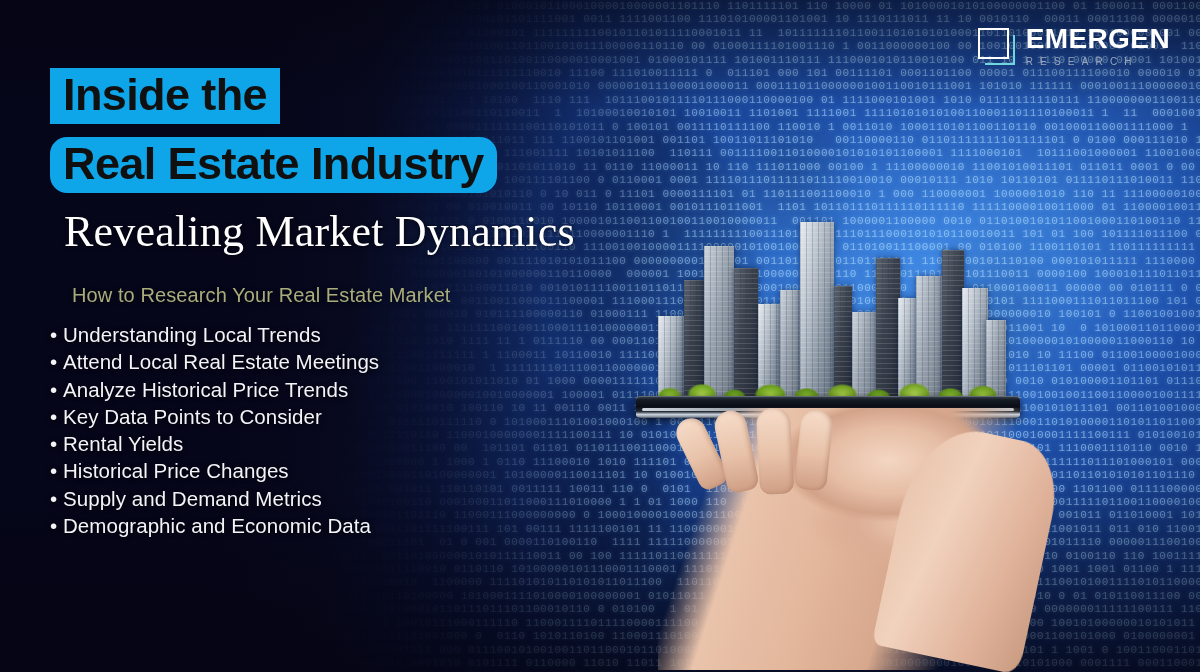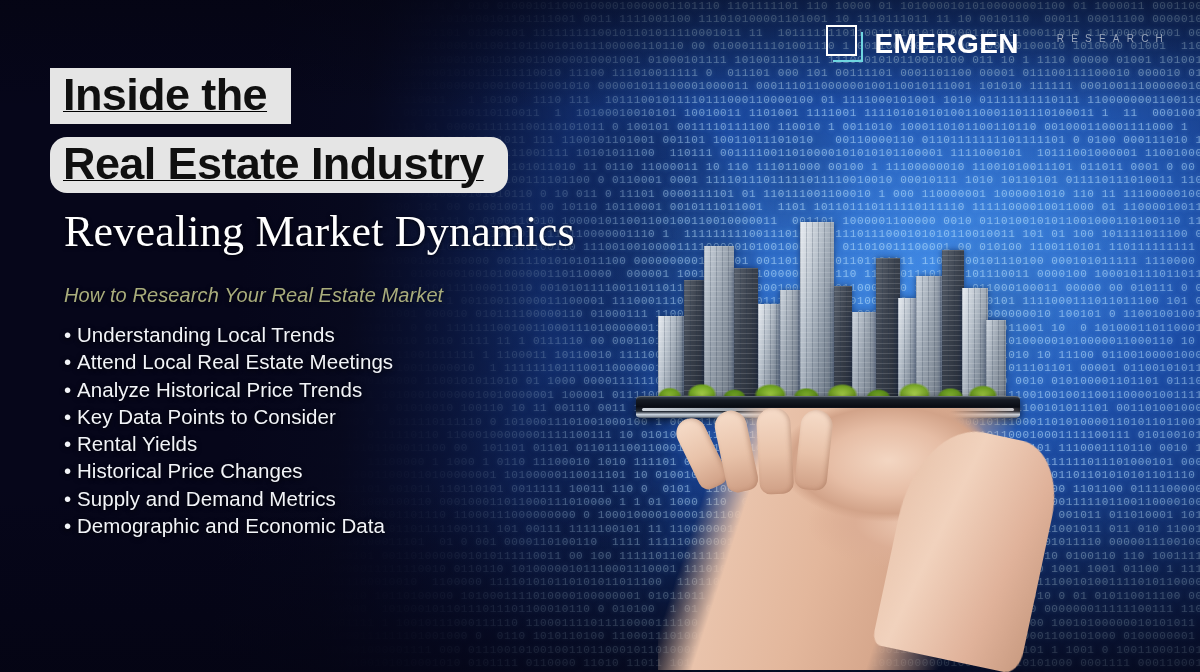--- a/index.html
+++ b/index.html
@@ -137,57 +137,56 @@
   .logo { position:absolute; right:30px; top:25px; display:flex; align-items:center; gap:11px; }
   .logo-mark { position:relative; width:37px; height:37px; flex:0 0 auto; }
   .logo-mark .sq-out {
     position:absolute; left:0; top:0; width:31px; height:31px;
     border:2.5px solid #ffffff;
   }
   .logo-mark .sq-acc {
     position:absolute; left:7px; top:7px; width:30px; height:30px;
     border:2.5px solid #6fd6e0; border-top:none; border-left:none;
   }
-  .logo-text { display:flex; line-height:1;gap:38px; }
+  .logo-text { display:flex; flex-direction:column; line-height:1; }
   .logo-name {
     font-size:28px; font-weight:bold; color:#ffffff;
     letter-spacing:.4px;
   }
   .logo-sub {
     font-size:10px; color:#9aa6bb; letter-spacing:7.2px;
     margin-top:4px; font-weight:normal;
   }
 
   
   .content { position:absolute; left:50px; top:68px; width:600px; }
 
-  .hl-line { display:inline-block; background:#e5e5e5; padding:4px 24px 7px 13px;text-decoration:underline; }
+  .hl-line { display:inline-block; background:#0ea5e9; padding:4px 13px 7px 13px; }
   .hl-line .t {
     font-size:45px; font-weight:bold; color:#101010;
     letter-spacing:-.6px; line-height:1;
     font-family:"Liberation Sans", sans-serif;
   }
   .line2 { margin-top:13px;border-radius:17px; }
 
   .subtitle {
     margin-top:17px; margin-left:14px;
     font-family:Liberation Serif, serif;
     font-size:44px; color:#ffffff; line-height:1;
     letter-spacing:.2px;
     text-shadow:0 1px 4px rgba(0,0,0,.75);
   }
 
   .kicker {
-    margin-top:30px; margin-left:14px;
+    margin-top:30px; margin-left:22px;
     font-size:20px; color:#a9ad7c; letter-spacing:.1px;
     text-shadow:0 1px 4px rgba(0,0,0,.6);
-    font-style:italic;
-  }
-
-  ul.points { list-style:none; margin-top:14px; margin-left:14px; }
+  }
+
+  ul.points { list-style:none; margin-top:14px; }
   ul.points li {
     font-size:20.5px; color:#f2f4f8; line-height:27.3px;
     letter-spacing:.05px; white-space:nowrap;
     text-shadow:0 1px 5px rgba(0,0,0,.85);
   }
   ul.points li .bullet { display:inline-block; width:13px; }
 </style>
 </head>
 <body>
 

